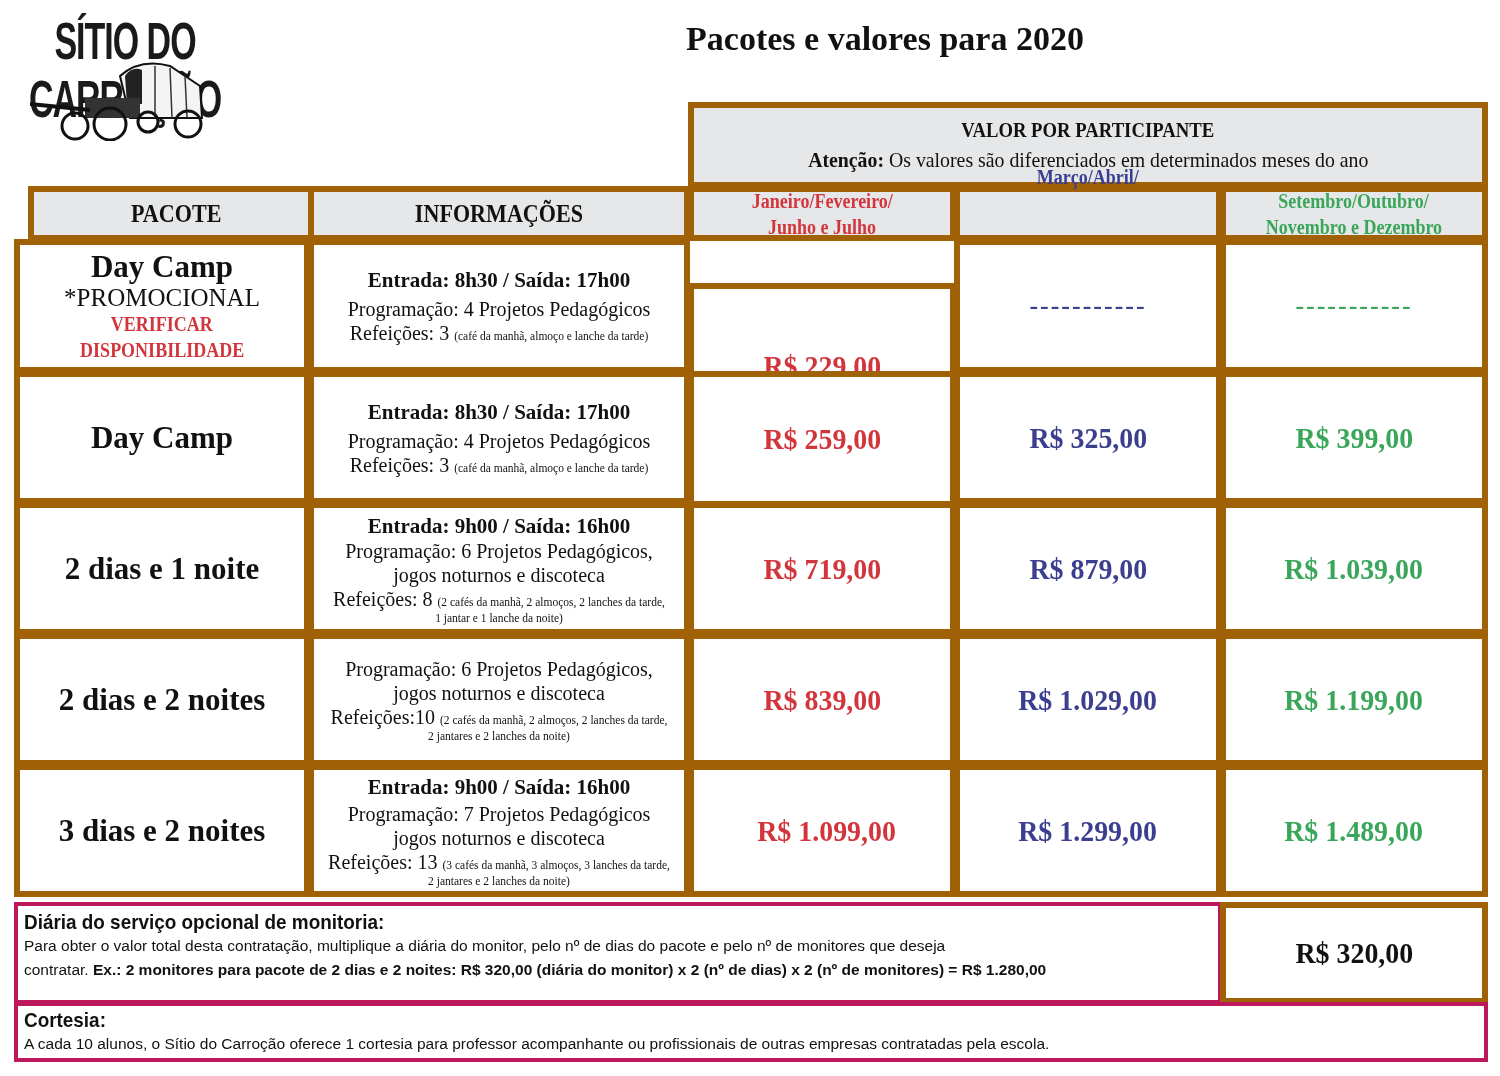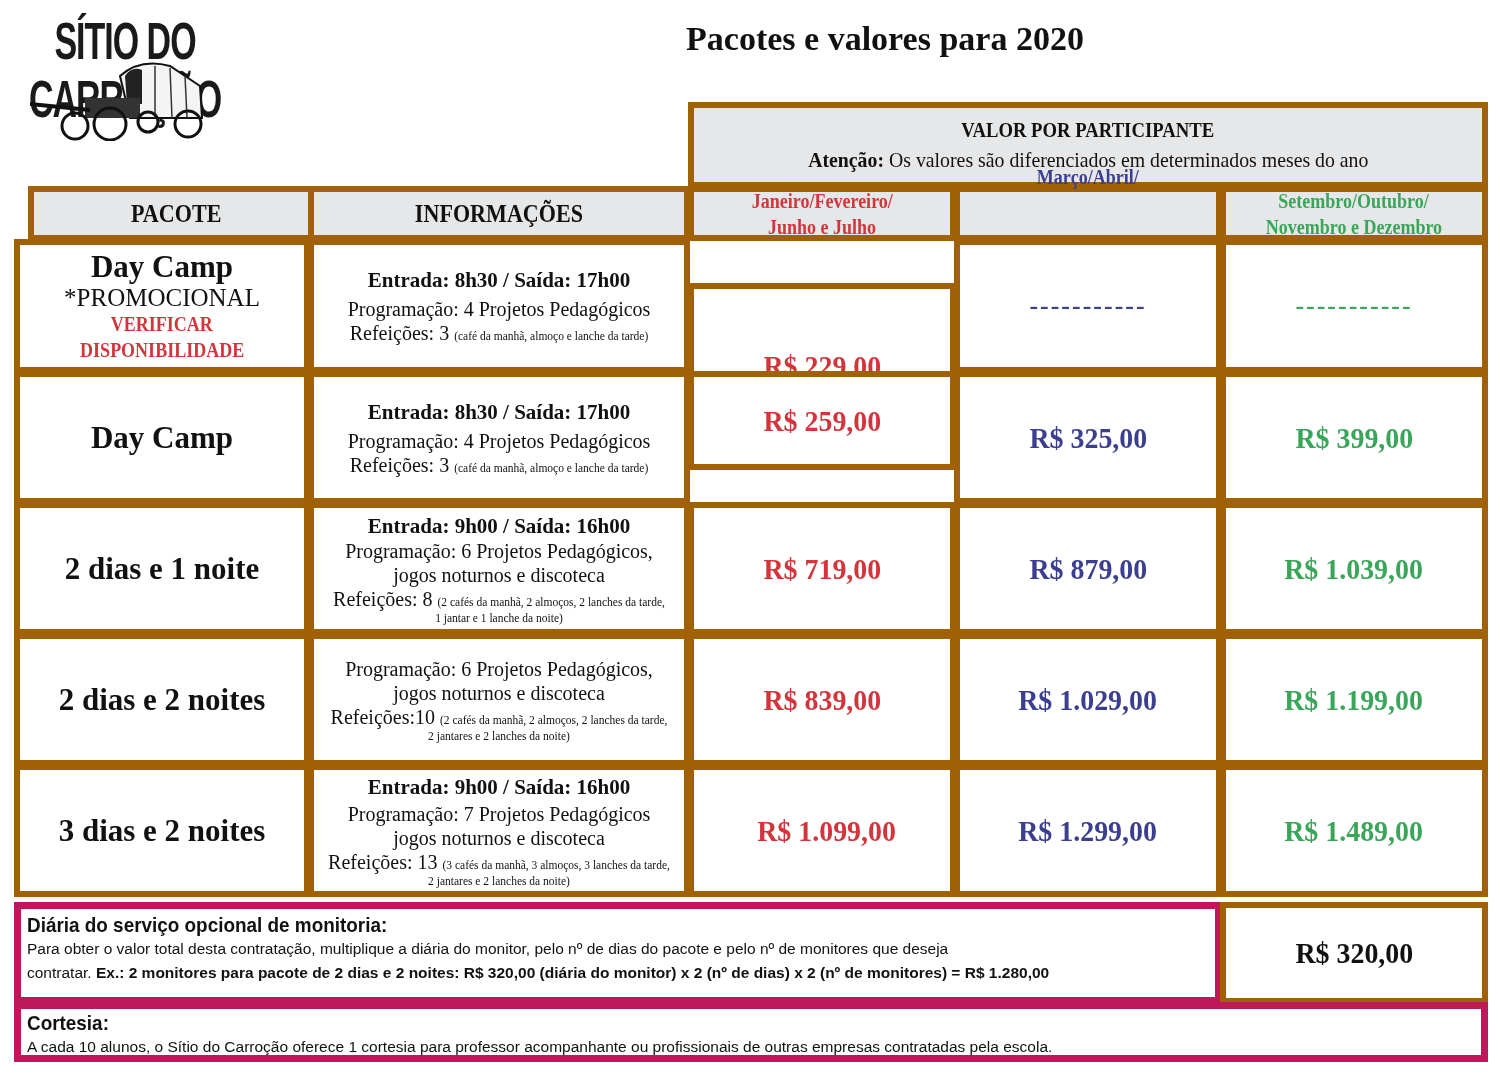--- a/index.html
+++ b/index.html
@@ -14,21 +14,21 @@
   .mon { font-weight:bold; font-size:20px; line-height:26px; transform:scaleX(0.9); }
   .red { color:#d2363c; } .blue { color:#3c3f8f; } .green { color:#3aa65a; }
   .pkg { font-weight:bold; font-size:31px; }
   .promo { font-size:25px; line-height:26px; }
   .verif { font-weight:bold; font-size:20px; line-height:26px; color:#d2363c; transform:scaleX(0.9); }
   .ent { font-weight:bold; font-size:21px; line-height:26px; margin-bottom:4px; }
   .ln { font-size:20px; line-height:24px; }
   .sm { font-size:11.5px; line-height:14px; }
   .price { font-weight:bold; font-size:30px; transform:scaleX(0.93); }
   .dash { font-weight:bold; font-size:26px; letter-spacing:2px; }
-  .note { position:absolute; box-sizing:border-box; border:7px solid #be185d; padding:4px 6px; font-family:"Liberation Sans", sans-serif; }
+  .note { position:absolute; box-sizing:border-box; border:4px solid #be185d; padding:4px 6px; font-family:"Liberation Sans", sans-serif; }
   .note-title { font-weight:bold; font-size:21px; transform:scaleX(0.9); transform-origin:left; }
   .note-text { font-size:15.5px; line-height:24px; }
 </style>
 </head>
 <body>
 
 <div class="abs logo">
   <div class="logo-title">SÍTIO DO CARROÇÃO</div>
   <svg style="position:absolute;left:20px;top:48px;" width="180" height="85" viewBox="0 0 180 85">
     <path d="M90 20 Q110 2 140 10 L170 30 L172 62 L100 62 Z" fill="#f4f4f4" stroke="#111" stroke-width="2"></path>
@@ -93,21 +93,21 @@
   </div>
 
 <div class="cell" style="left:14px;top:371px;width:296px;height:133px;">
     <span class="pkg">Day Camp</span>
   </div>
 <div class="cell" style="left:308px;top:371px;width:382px;height:133px;">
   <span class="ent">Entrada: 8h30 / Saída: 17h00</span>
   <span class="ln">Programação: 4 Projetos Pedagógicos</span>
   <span class="ln"><span>Refeições: 3 </span><span class="sm">(café da manhã, almoço e lanche da tarde)</span></span>
 </div>
-<div class="cell" style="left:688px;top:371px;width:268px;height:99px;">
+<div class="cell" style="left:688px;top:371px;width:268px;height:136px;">
     <span class="price red">R$ 259,00</span>
   </div>
 <div class="cell" style="left:954px;top:371px;width:268px;height:133px;">
     <span class="price blue">R$ 325,00</span>
   </div>
 <div class="cell" style="left:1220px;top:371px;width:268px;height:133px;">
     <span class="price green">R$ 399,00</span>
   </div>
 
 <div class="cell" style="left:14px;top:502px;width:296px;height:133px;">

